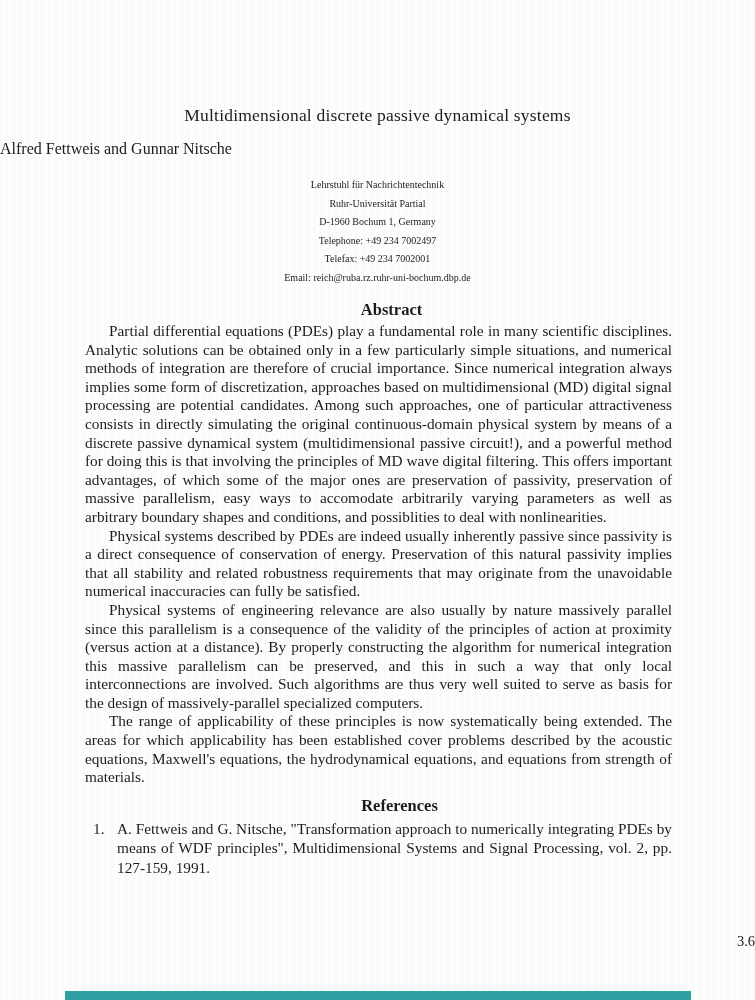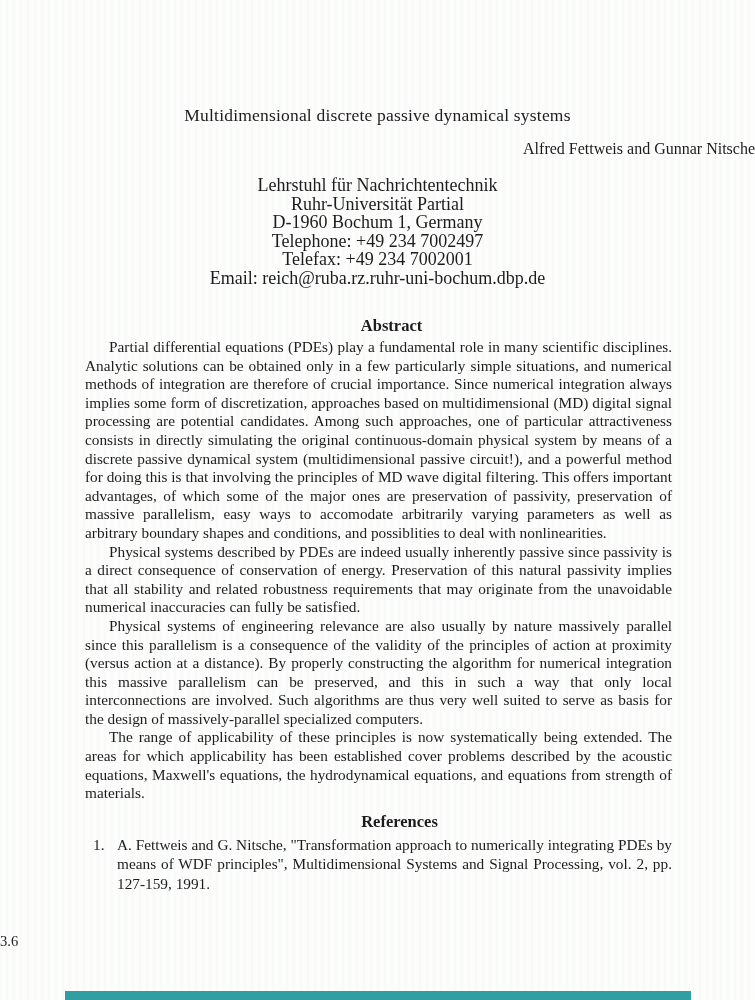--- a/index.html
+++ b/index.html
@@ -24,39 +24,39 @@
   }
   .title {
     text-align: center;
     font-weight: normal;
     font-size: 17.5px;
     line-height: 21px;
     letter-spacing: 0.2px;
     margin: 0;
   }
   .authors {
-    text-align: right;
+    text-align: left;
     font-size: 16px;
     line-height: 19px;
     margin-top: 13px;
   }
   .affiliation {
     text-align: center;
-    font-size: 18px;
+    font-size: 10px;
     line-height: 18.5px;
     margin-top: 18px;
   }
   .section-heading {
     text-align: center;
     font-weight: bold;
     font-size: 16.5px;
     line-height: 19px;
     margin: 0;
   }
-  .abstract-heading { margin-top: 29px; padding-left: 28px; }
+  .abstract-heading { margin-top: 13px; padding-left: 28px; }
   .abstract-body { margin-top: 3px; }
   .para {
     margin: 0 83px 0 85px;
     font-size: 15.3px;
     line-height: 18.6px;
     text-align: justify;
     text-indent: 24px;
     font-family: Liberation Serif, serif;
   }
   .references-heading { margin-top: 9px; margin-left: 44px; }
@@ -71,21 +71,21 @@
     width: 24px;
   }
   .ref-text {
     text-align: justify;
   }
   .page-number {
     position: absolute;
     left: 0;
     bottom: 50px;
     width: 100%;
-    text-align: left;
+    text-align: right;
     font-size: 14.5px;
   }
   .footer-bar {
     position: absolute;
     left: 65px;
     bottom: 0;
     width: 626px;
     height: 9px;
     background: #2f9fa3;
   }

